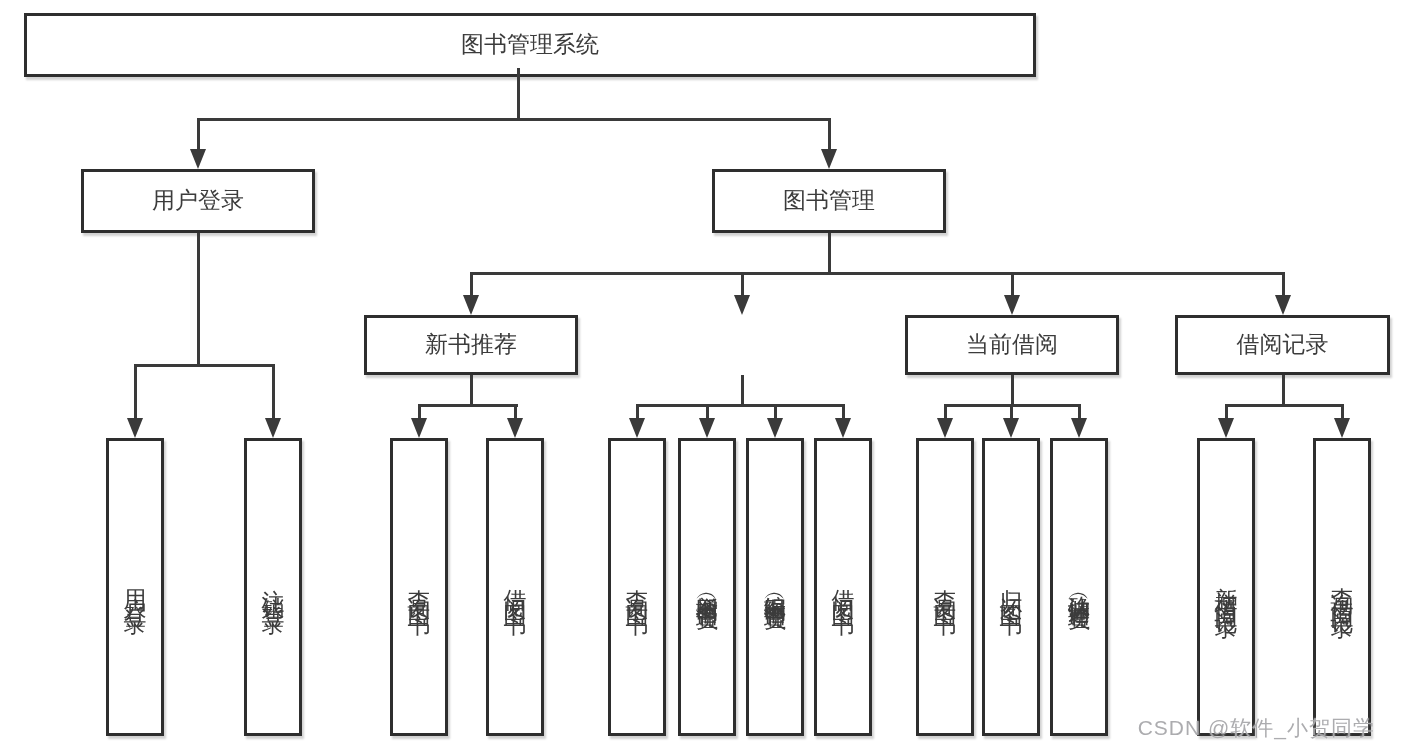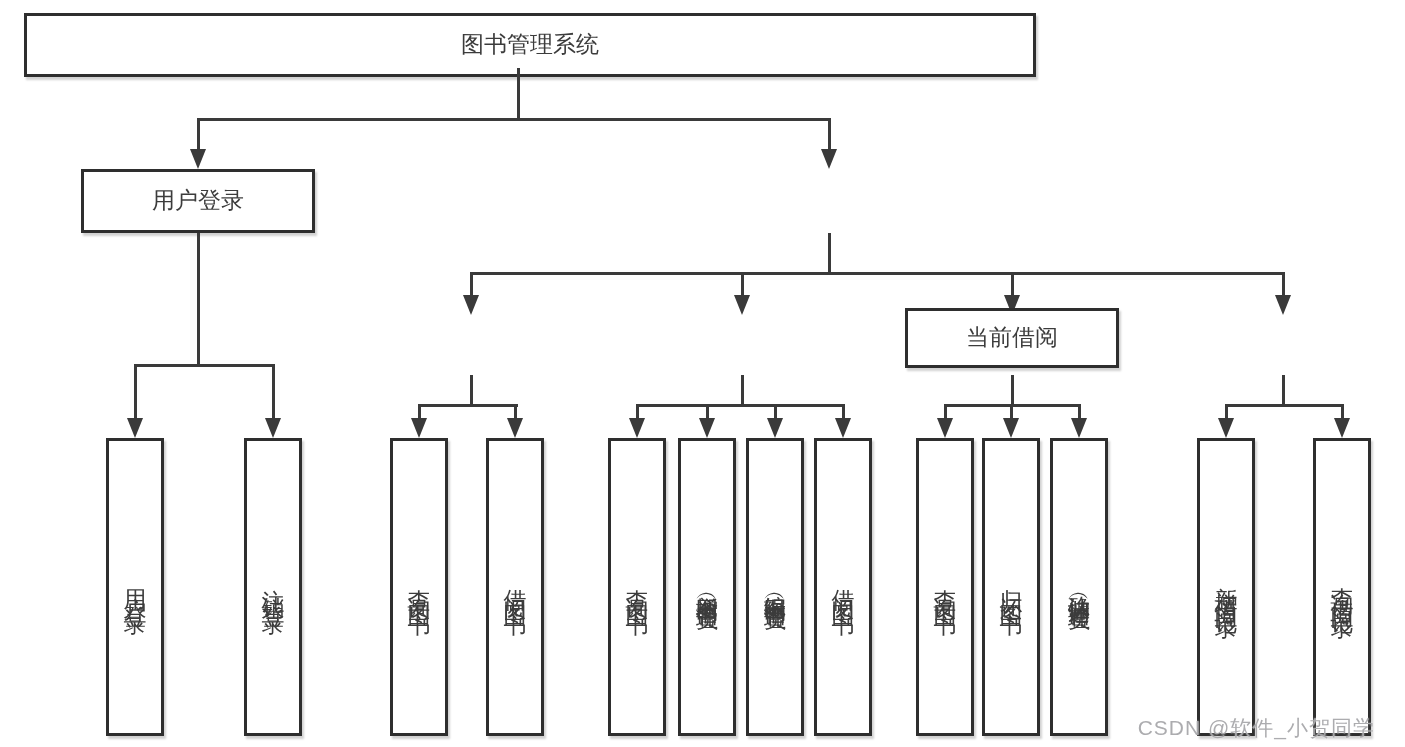--- a/index.html
+++ b/index.html
@@ -45,41 +45,50 @@
   <div class="ln" style="left:517px;top:68px;width:3px;height:52px;"></div>
   <div class="ln" style="left:197px;top:118px;width:634px;height:3px;"></div>
   <div class="ln" style="left:197px;top:118px;width:3px;height:33px;"></div>
   <div class="ar" style="left:190px;top:149px;"></div>
   <div class="ln" style="left:828px;top:118px;width:3px;height:33px;"></div>
   <div class="ar" style="left:821px;top:149px;"></div>
 
   <div class="node" style="left:81px;top:169px;width:234px;height:64px;">
     <span>用户登录</span>
   </div>
+  <div class="node" style="left:712px;top:169px;width:234px;height:64px;">
+    <span>图书管理</span>
+  </div>
 
   <div class="ln" style="left:197px;top:233px;width:3px;height:133px;"></div>
   <div class="ln" style="left:134px;top:364px;width:141px;height:3px;"></div>
   <div class="ln" style="left:134px;top:364px;width:3px;height:56px;"></div>
   <div class="ar" style="left:127px;top:418px;"></div>
   <div class="ln" style="left:272px;top:364px;width:3px;height:56px;"></div>
   <div class="ar" style="left:265px;top:418px;"></div>
 
   <div class="ln" style="left:828px;top:233px;width:3px;height:41px;"></div>
   <div class="ln" style="left:470px;top:272px;width:815px;height:3px;"></div>
   <div class="ln" style="left:470px;top:272px;width:3px;height:25px;"></div>
   <div class="ar" style="left:463px;top:295px;"></div>
   <div class="ln" style="left:741px;top:272px;width:3px;height:25px;"></div>
   <div class="ar" style="left:734px;top:295px;"></div>
   <div class="ln" style="left:1011px;top:272px;width:3px;height:25px;"></div>
   <div class="ar" style="left:1004px;top:295px;"></div>
   <div class="ln" style="left:1282px;top:272px;width:3px;height:25px;"></div>
   <div class="ar" style="left:1275px;top:295px;"></div>
 
-  <div class="node" style="left:905px;top:308px;width:214px;height:60px;">
+  <div class="node" style="left:364px;top:315px;width:214px;height:60px;">
+    <span>新书推荐</span>
+  </div>
+  <div class="node" style="left:905px;top:315px;width:214px;height:60px;">
     <span>当前借阅</span>
+  </div>
+  <div class="node" style="left:1175px;top:315px;width:215px;height:60px;">
+    <span>借阅记录</span>
   </div>
 
   <div class="ln" style="left:470px;top:375px;width:3px;height:32px;"></div>
   <div class="ln" style="left:418px;top:404px;width:100px;height:3px;"></div>
   <div class="ln" style="left:418px;top:404px;width:3px;height:16px;"></div>
   <div class="ar" style="left:411px;top:418px;"></div>
   <div class="ln" style="left:514px;top:404px;width:3px;height:16px;"></div>
   <div class="ar" style="left:507px;top:418px;"></div>
 
   <div class="ln" style="left:741px;top:375px;width:3px;height:32px;"></div>

